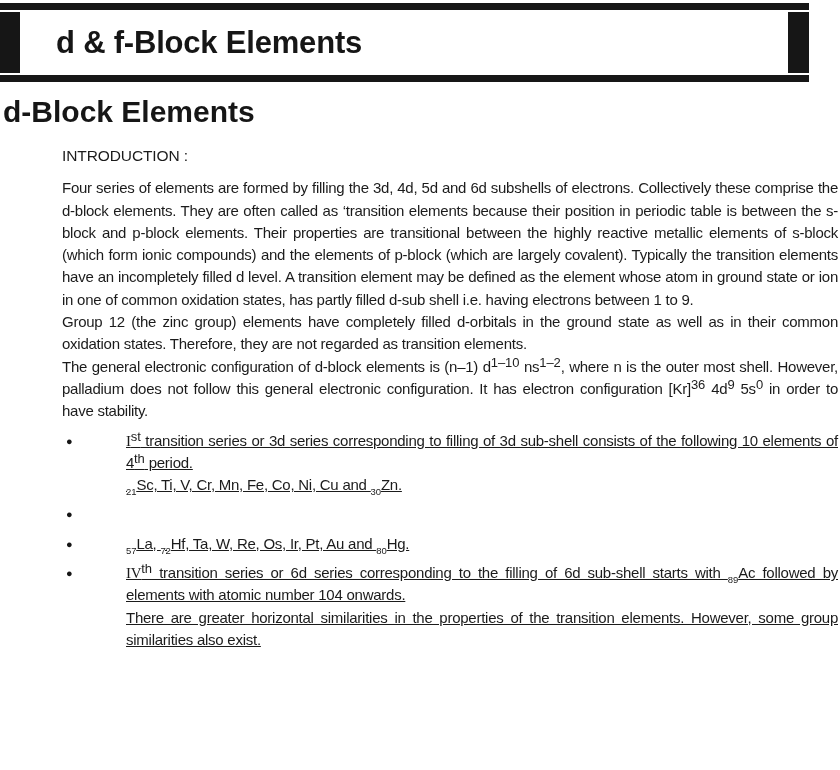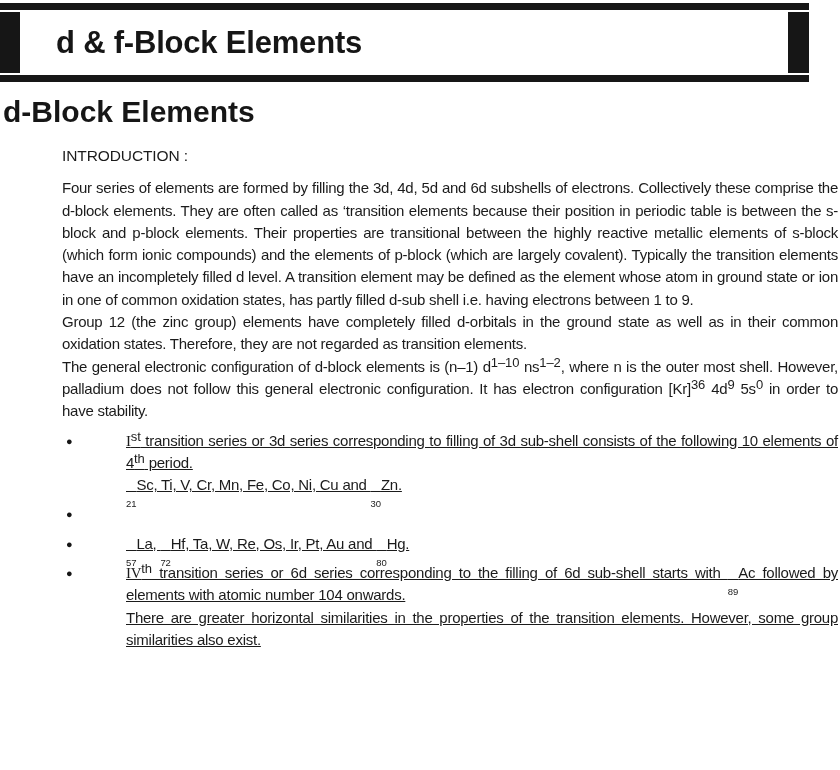--- a/index.html
+++ b/index.html
@@ -23,21 +23,21 @@
   .content{margin:16px 0 0 62px;width:776px;font-size:15px;line-height:22.3px;letter-spacing:-0.25px;}
   .intro-heading{font-size:15.5px;font-weight:400;margin:0 0 10px 0;letter-spacing:-0.1px;}
   .content p{margin:0;text-align:justify;}
   .para-config{margin-top:9px;}
   
   .bullet{display:flex;margin-top:7px;}
   .bullet-dot{flex:0 0 60px;font-size:11px;line-height:22.3px;padding-left:4px;color:#161616;}
   .bullet-body{flex:1;text-decoration:underline;}
   
   sup{font-size:13px;line-height:0;vertical-align:baseline;position:relative;top:-5px;letter-spacing:-0.1px;}
-  sub{font-size:9.5px;line-height:0;vertical-align:baseline;position:relative;top:17px;letter-spacing:-0.1px;}
+  sub{font-size:9.5px;line-height:0;vertical-align:baseline;position:relative;top:5px;letter-spacing:-0.1px;}
   .serif{font-family:"Liberation Serif",serif;}
 </style>
 </head>
 <body>
 
 <div class="page">
 
   <div class="chapter-header">
     <div class="rule"></div>
     <div class="header-row">

